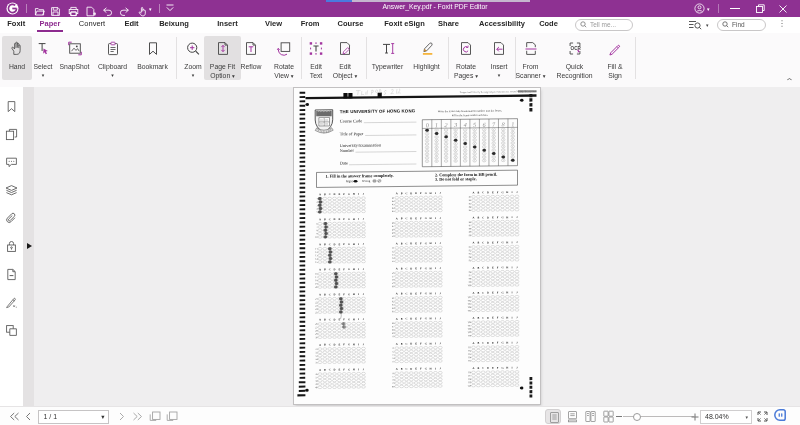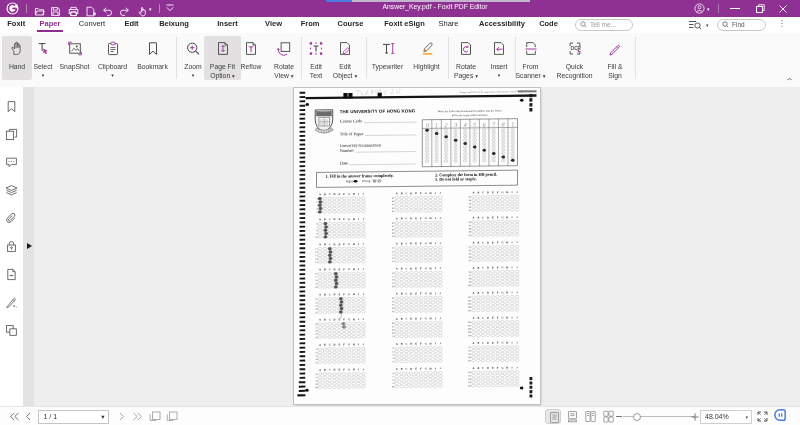--- a/index.html
+++ b/index.html
@@ -71,21 +71,21 @@
     <div style="position:absolute;left:16.2px;top:1.5px;transform:translateX(-50%);font-size:7.5px;font-weight:bold;color:#262626;white-space:nowrap">Foxit</div>
     <div style="position:absolute;left:50px;top:1.5px;transform:translateX(-50%);font-size:7.5px;font-weight:bold;color:#8d2b8f;white-space:nowrap">Paper</div>
     <div style="position:absolute;left:92px;top:1.5px;transform:translateX(-50%);font-size:7.5px;font-weight:normal;color:#262626;white-space:nowrap">Convert</div>
     <div style="position:absolute;left:131.5px;top:1.5px;transform:translateX(-50%);font-size:7.5px;font-weight:bold;color:#262626;white-space:nowrap">Edit</div>
     <div style="position:absolute;left:174px;top:1.5px;transform:translateX(-50%);font-size:7.5px;font-weight:bold;color:#262626;white-space:nowrap">Beixung</div>
     <div style="position:absolute;left:227.5px;top:1.5px;transform:translateX(-50%);font-size:7.5px;font-weight:bold;color:#262626;white-space:nowrap">Insert</div>
     <div style="position:absolute;left:273.5px;top:1.5px;transform:translateX(-50%);font-size:7.5px;font-weight:bold;color:#262626;white-space:nowrap">View</div>
     <div style="position:absolute;left:310px;top:1.5px;transform:translateX(-50%);font-size:7.5px;font-weight:bold;color:#262626;white-space:nowrap">From</div>
     <div style="position:absolute;left:350.5px;top:1.5px;transform:translateX(-50%);font-size:7.5px;font-weight:bold;color:#262626;white-space:nowrap">Course</div>
     <div style="position:absolute;left:404.5px;top:1.5px;transform:translateX(-50%);font-size:7.5px;font-weight:bold;color:#262626;white-space:nowrap">Foxit eSign</div>
-    <div style="position:absolute;left:448.5px;top:1.5px;transform:translateX(-50%);font-size:7.5px;font-weight:normal;color:#262626;white-space:nowrap">Share</div>
+    <div style="position:absolute;left:448.5px;top:1.5px;transform:translateX(-50%);font-size:7.5px;font-weight:bold;color:#262626;white-space:nowrap">Share</div>
     <div style="position:absolute;left:502px;top:1.5px;transform:translateX(-50%);font-size:7.5px;font-weight:bold;color:#262626;white-space:nowrap">Accessibility</div>
     <div style="position:absolute;left:548.5px;top:1.5px;transform:translateX(-50%);font-size:7.5px;font-weight:bold;color:#262626;white-space:nowrap">Code</div>
     <div style="position:absolute;left:37px;top:13px;width:26px;height:2px;background:#8d2b8f"></div>
     <div style="position:absolute;left:575px;top:1.5px;width:58px;height:12px;border:1px solid #c9c7c8;border-radius:7px;box-sizing:border-box"></div>
     <svg style="position:absolute;left:580px;top:4px" width="7" height="7" viewBox="0 0 7 7" fill="none" stroke="#777" stroke-width="0.8">
       <circle cx="3" cy="3" r="2.2"></circle>
       <path d="M4.6,4.6 L6.2,6.2"></path>
     </svg>
     <div style="position:absolute;left:590px;top:3.5px;font-size:6.5px;color:#9a9a9a">Tell me...</div>
     <svg style="position:absolute;left:688px;top:3px" width="16" height="10" viewBox="0 0 16 10" fill="none" stroke="#444" stroke-width="0.9">

